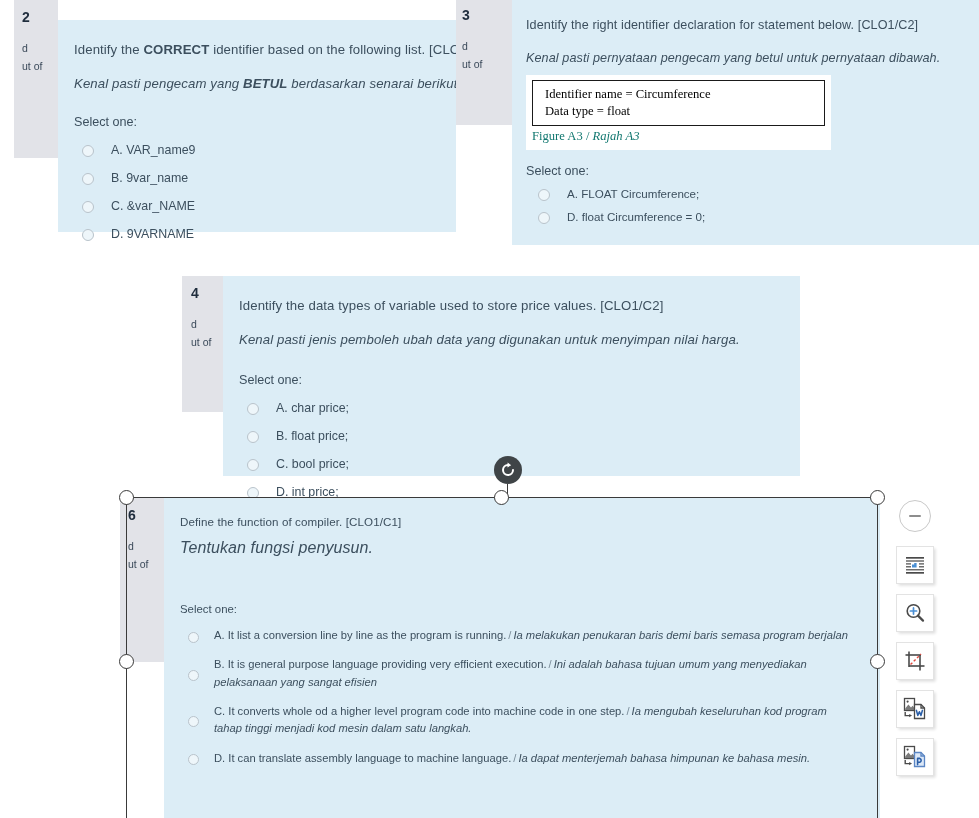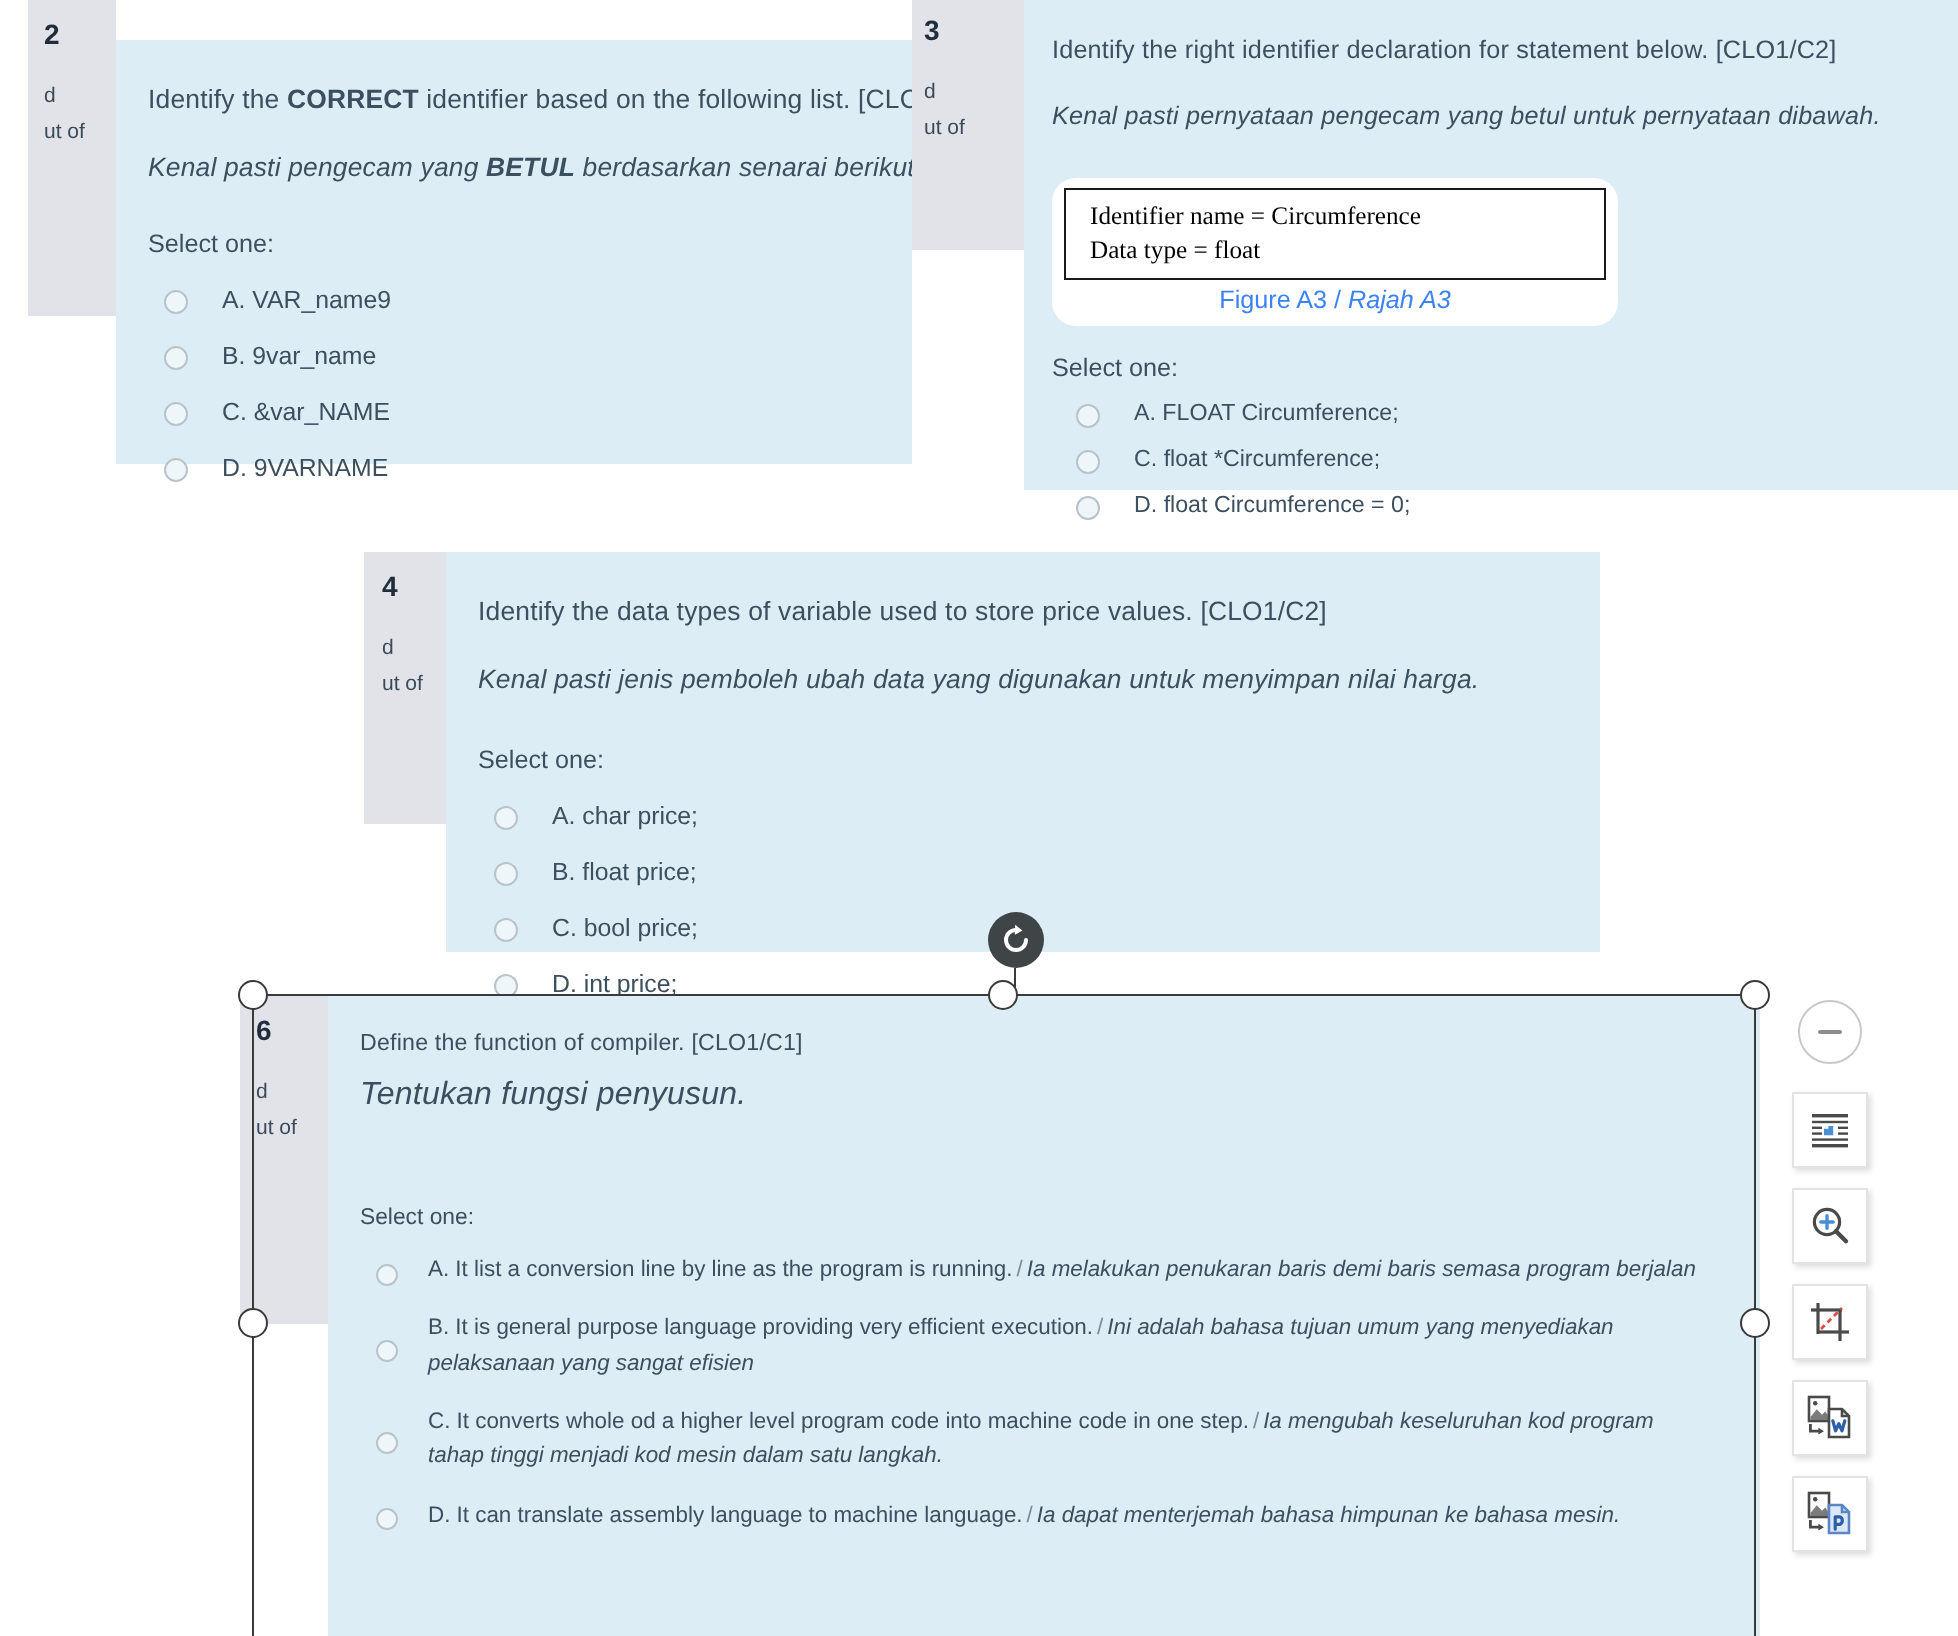--- a/index.html
+++ b/index.html
@@ -94,39 +94,38 @@
   #card1 .qbody { left: 44px; width: 398px; height: 212px; top: 20px; padding: 22px 16px 0 16px; }
   #card1 .selone { margin-top: 24px; }
   #card1 .opt { margin-top: 13px; padding-left: 8px; }
 
   
   #card2 { left: 456px; top: 0px; width: 523px; height: 245px; }
   #card2 .qside { width: 56px; height: 125px; padding: 6px 0 0 6px; }
   #card2 .qbody { left: 56px; width: 467px; height: 245px; top: 0px; padding: 18px 14px 0 14px; }
   #card2 .figwrap {
     background: #ffffff;
-    margin-top: 24px;
-    width: 283px;
+    margin-top: 10px;
+    width: 305px;
     padding: 5px 6px 6px 6px;
     box-sizing: border-box;
-    border-radius: 12px;
   }
   #card2 .figbox {
     border: 1px solid #1a1a1a;
     padding: 5px 8px 6px 12px;
     font-family: "Liberation Serif", serif;
     font-size: 12.6px;
     color: #000;
     line-height: 1.32;
   }
   #card2 .figcap {
-    text-align: center;
-    font-family: Liberation Sans, sans-serif;
+    text-align: left;
+    font-family: Liberation Serif, serif;
     font-size: 12.6px;
-    color: #3b82f6;
+    color: #0f766e;
     margin-top: 3px;
   }
   #card2 .figcap em { font-style: italic; }
   #card2 .selone { margin-top: 14px; }
   #card2 .opt { margin-top: 8px; padding-left: 12px; font-size: 11.6px; }
   #card2 .qtext-en, #card2 .qtext-ms { font-size: 12.6px; }
 
   
   #card3 { left: 182px; top: 276px; width: 618px; height: 200px; }
   #card3 .qside { width: 41px; height: 136px; padding: 8px 0 0 9px; }
@@ -292,24 +291,20 @@
       <div class="figcap"><span>Figure A3</span><span> / </span><em>Rajah A3</em></div>
     </div>
 
     <div class="selone">Select one:</div>
     <div class="opt">
         <span class="radio"></span>
         <span class="optlabel">A. FLOAT Circumference;</span>
       </div>
     <div class="opt">
         <span class="radio"></span>
-        <span class="optlabel">C. float *Circumference;</span>
-      </div>
-    <div class="opt">
-        <span class="radio"></span>
         <span class="optlabel">D. float Circumference = 0;</span>
       </div>
   </div>
 </div>
 
 <div class="qcard" id="card3">
   <div class="qside">
     <span class="qnum">4</span>
     <span class="qmeta">d</span>
     <span class="qmeta" style="margin-top:4px;">ut of</span>

